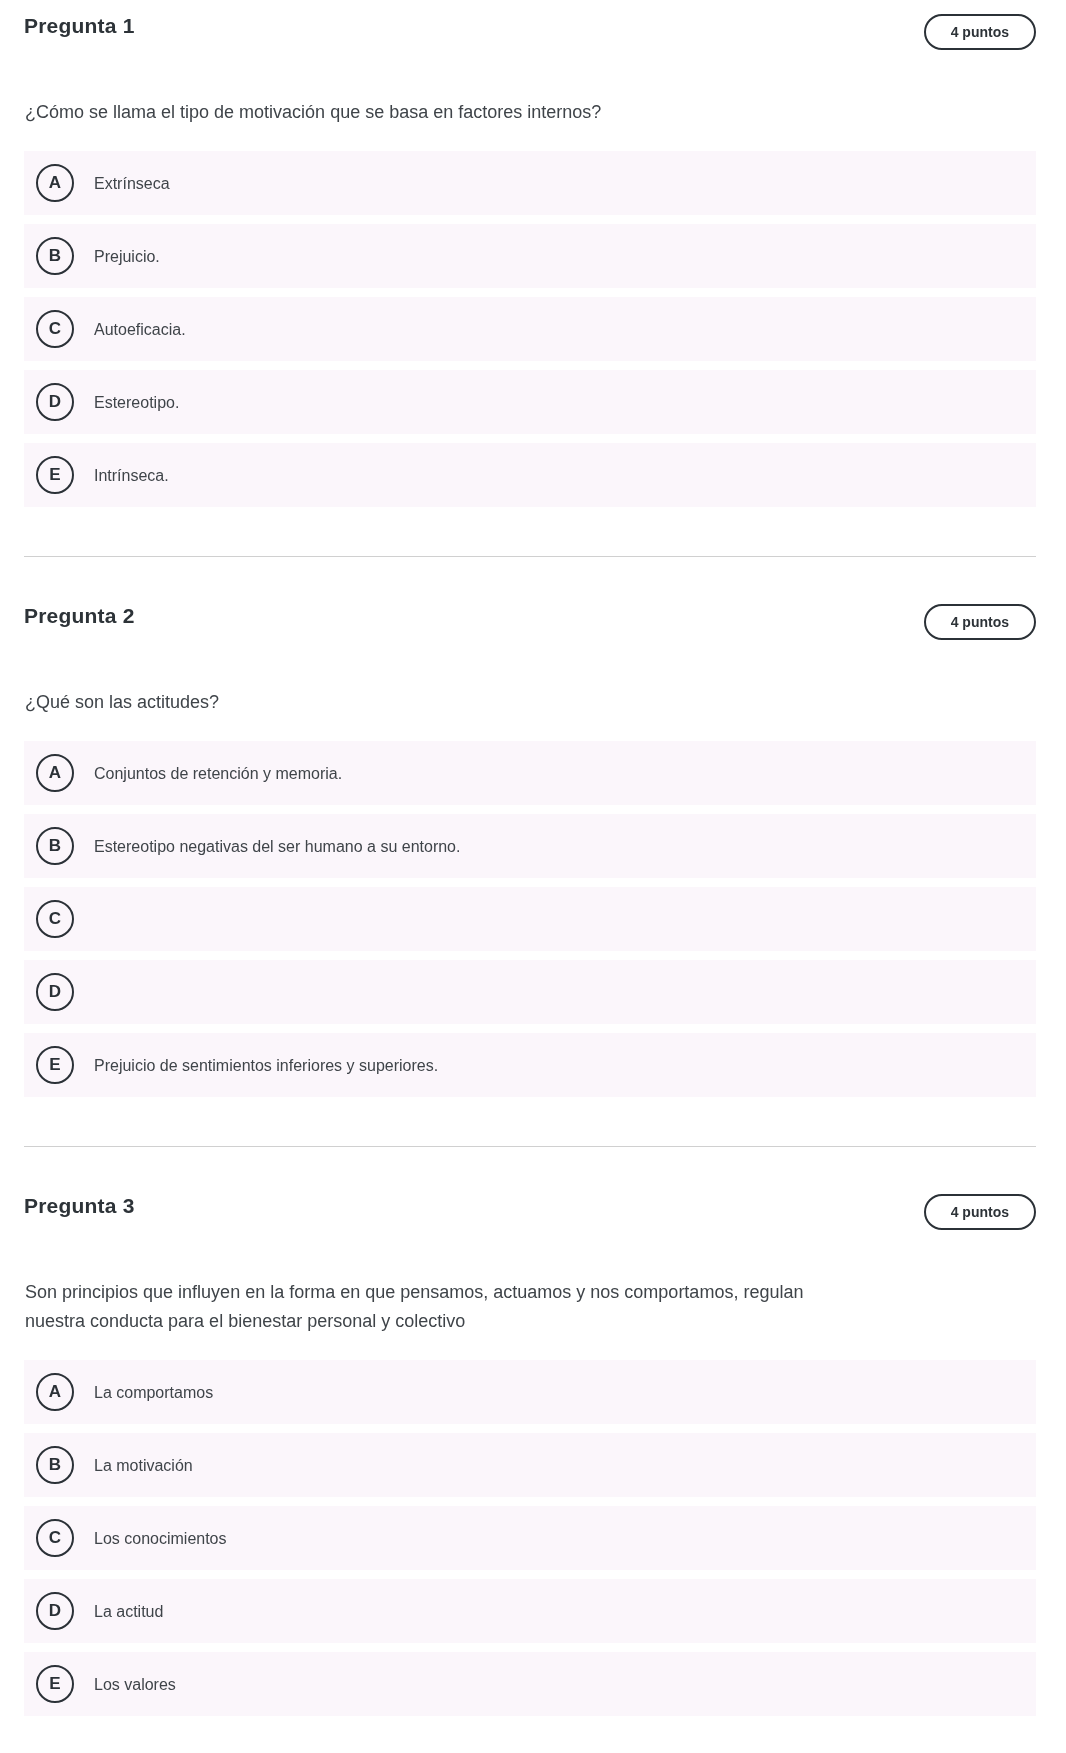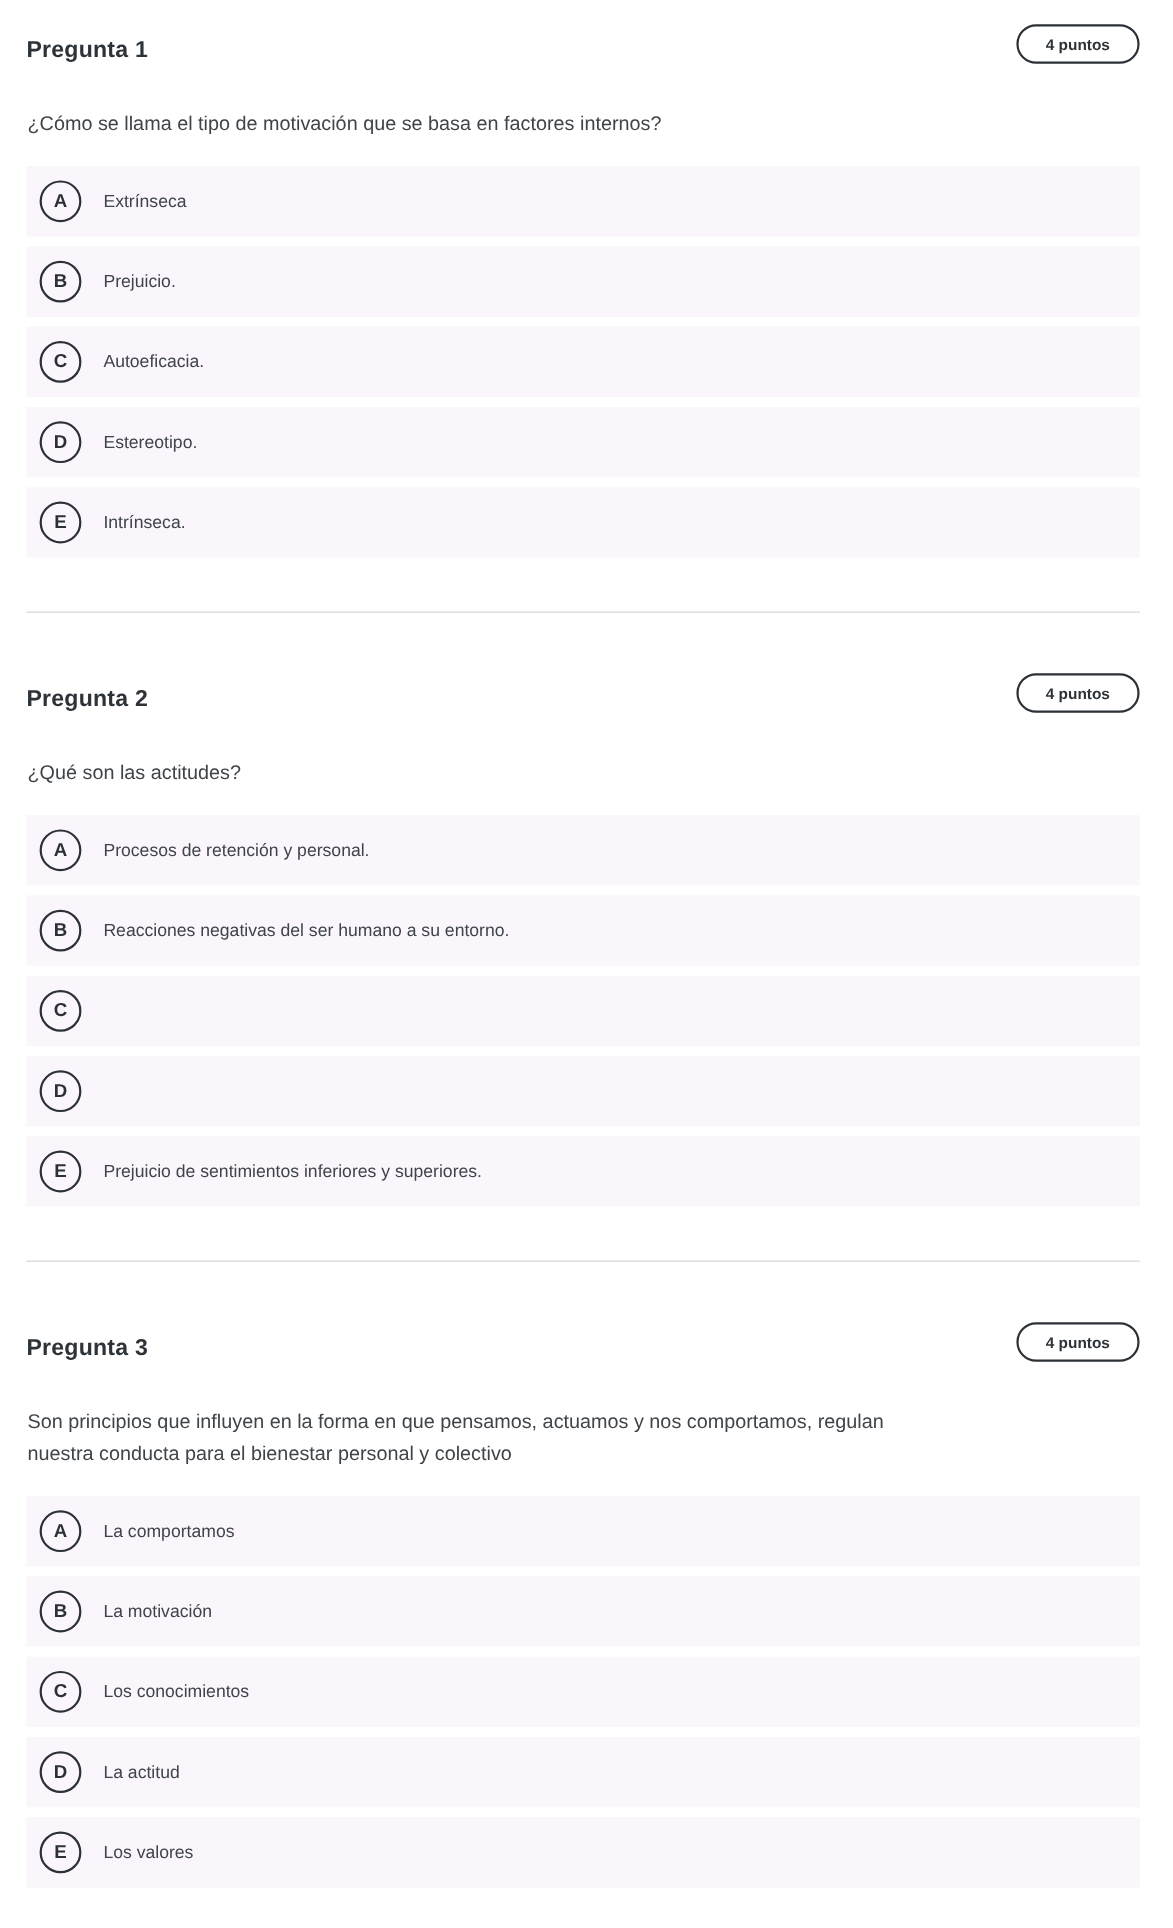--- a/index.html
+++ b/index.html
@@ -13,21 +13,21 @@
   .page {
     box-sizing: border-box;
     width: 1066px;
     padding: 14px 30px 52px 24px;
   }
 
   .question-section { display: block; }
 
   .q-header {
     display: flex;
-    align-items: flex-end;
+    align-items: flex-start;
     justify-content: space-between;
     min-height: 44px;
   }
   .q-title {
     margin: 0;
     font-size: 21px;
     font-weight: 700;
     color: #2d3338;
     letter-spacing: 0.2px;
   }
@@ -132,25 +132,25 @@
 
   <section class="question-section">
     <div class="q-header">
       <h2 class="q-title">Pregunta 2</h2>
       <div class="points-pill">4 puntos</div>
     </div>
     <p class="q-text">¿Qué son las actitudes?</p>
     <div class="options">
       <div class="option">
         <span class="letter-badge">A</span>
-        <span class="option-text">Procesos de retención y personal.</span>
+        <span class="option-text">Conjuntos de retención y memoria.</span>
       </div>
       <div class="option">
         <span class="letter-badge">B</span>
-        <span class="option-text">Reacciones negativas del ser humano a su entorno.</span>
+        <span class="option-text">Estereotipo negativas del ser humano a su entorno.</span>
       </div>
       <div class="option">
         <span class="letter-badge">C</span>
       </div>
       <div class="option">
         <span class="letter-badge">D</span>
       </div>
       <div class="option">
         <span class="letter-badge">E</span>
         <span class="option-text">Prejuicio de sentimientos inferiores y superiores.</span>

